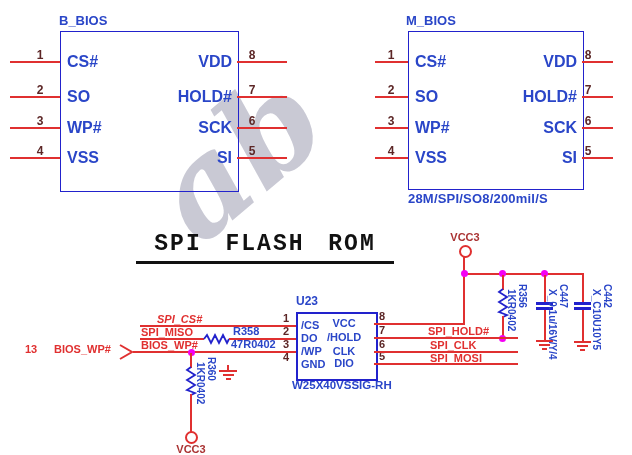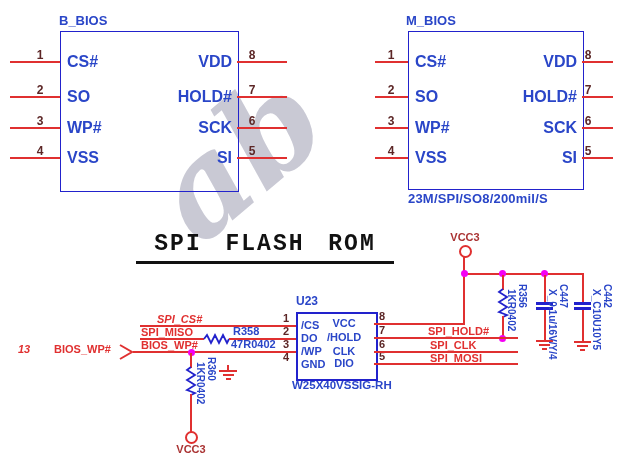--- a/index.html
+++ b/index.html
@@ -93,21 +93,21 @@
   <div class="wire-h" style="left:582px;top:127px;width:31px;"></div>
   <div class="wire-h" style="left:582px;top:157px;width:31px;"></div>
   <div class="pin-num" style="left:578px;top:49px;width:20px;">8</div>
   <div class="pin-num" style="left:578px;top:84px;width:20px;">7</div>
   <div class="pin-num" style="left:578px;top:115px;width:20px;">6</div>
   <div class="pin-num" style="left:578px;top:145px;width:20px;">5</div>
   <div class="pin-lbl r" style="left:465px;top:54px;width:112px;">VDD</div>
   <div class="pin-lbl r" style="left:465px;top:89px;width:112px;">HOLD#</div>
   <div class="pin-lbl r" style="left:465px;top:120px;width:112px;">SCK</div>
   <div class="pin-lbl r" style="left:465px;top:150px;width:112px;">SI</div>
-  <div class="chip-foot" style="left:408px;top:191px;">23M/SPI/SO8/200mil/S</div>
+  <div class="chip-foot" style="left:408px;top:191px;">28M/SPI/SO8/200mil/S</div>
 
   <div id="title-blk">SPI FLASH ROM</div>
 
   <div class="part" style="left:296px;top:296px;font-size:12px;">U23</div>
   <div class="chip-box" style="left:296px;top:312px;width:78px;height:65px;border-width:2px;"></div>
   <div class="u-lbl" style="left:301px;top:319px;">/CS</div>
   <div class="u-lbl" style="left:301px;top:332px;">DO</div>
   <div class="u-lbl" style="left:301px;top:345px;">/WP</div>
   <div class="u-lbl" style="left:301px;top:358px;">GND</div>
   <div class="u-lbl r" style="left:318px;top:317px;width:52px;">VCC</div>
@@ -118,21 +118,21 @@
 
   <div class="u-num" style="left:269px;top:313px;width:20px;text-align:right;">1</div>
   <div class="u-num" style="left:269px;top:326px;width:20px;text-align:right;">2</div>
   <div class="u-num" style="left:269px;top:339px;width:20px;text-align:right;">3</div>
   <div class="u-num" style="left:269px;top:352px;width:20px;text-align:right;">4</div>
   <div class="u-num" style="left:379px;top:311px;width:20px;">8</div>
   <div class="u-num" style="left:379px;top:325px;width:20px;">7</div>
   <div class="u-num" style="left:379px;top:339px;width:20px;">6</div>
   <div class="u-num" style="left:379px;top:351px;width:20px;">5</div>
 
-  <div class="net" style="left:18px;top:344px;font-style:italic;">13</div>
+  <div class="net" style="left:25px;top:344px;">13</div>
   <div class="net" style="left:54px;top:344px;">BIOS_WP#</div>
   <svg style="left:119px;top:344px;" width="15" height="16" viewBox="0 0 15 16">
     <polyline points="1,1 13,8 1,15" fill="none" stroke="#e03030" stroke-width="2"></polyline>
   </svg>
   <div class="wire-h" style="left:133px;top:351px;width:163px;"></div>
   <div class="wire-h" style="left:140px;top:325px;width:156px;"></div>
   <div class="net" style="left:157px;top:314px;font-style:italic;">SPI_CS#</div>
   <div class="wire-h" style="left:140px;top:338px;width:64px;"></div>
   <svg style="left:204px;top:333px;" width="25" height="12" viewBox="0 0 25 12">
     <polyline points="0,6 3,2 7,10 11,2 15,10 19,2 23,10 25,6" fill="none" stroke="#2222cc" stroke-width="1.8"></polyline>

